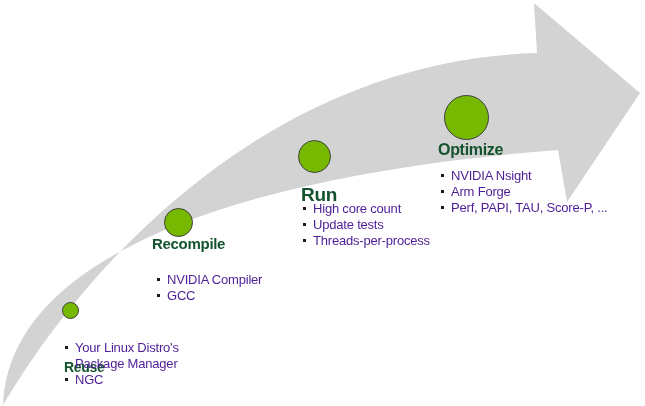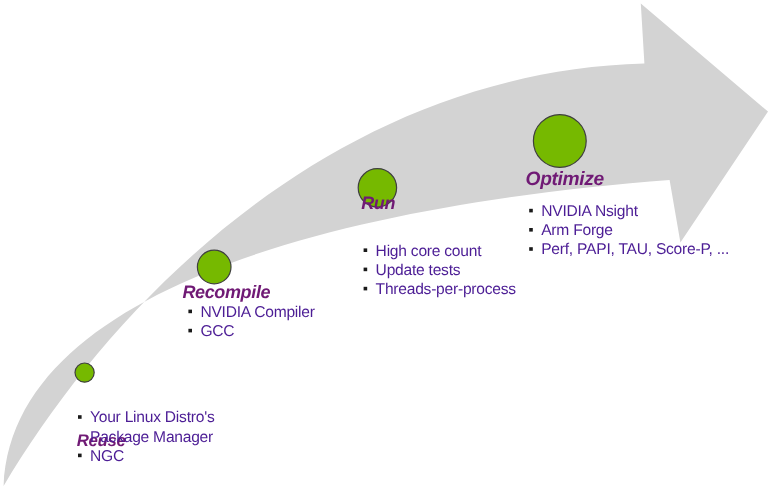--- a/index.html
+++ b/index.html
@@ -23,27 +23,26 @@
   }
   #circle-reuse    {left:62px; top:302px; width:17px; height:17px; border-width:1px;}
   #circle-recompile{left:164px;top:208px; width:29px; height:29px;}
   #circle-run      {left:298px;top:140px; width:33px; height:33px;}
   #circle-optimize {left:444px;top:95px;  width:45px; height:45px;}
 
   .stage-label{
     position:absolute;
     font-weight:700;
     letter-spacing:-0.3px;
-    color:#701a75;
+    color:#14532d;
     white-space:nowrap;
-    font-style:italic;
   }
   #label-reuse    {left:64px; top:317px; font-size:14px;margin-top:42px;}
   #label-recompile{left:152px;top:235px; font-size:15px;}
-  #label-run      {left:301px;top:161px; font-size:15px;}
+  #label-run      {left:301px;top:184px; font-size:19px;}
   #label-optimize {left:438px;top:141px; font-size:16px;}
 
   .stage-list{
     position:absolute;
     margin:0;padding:0;
     list-style:none;
     font-size:13px;
     line-height:16px;
     color:#4c1d95;
     letter-spacing:-0.2px;
@@ -53,21 +52,21 @@
     padding-left:11px;
   }
   .stage-list li::before{
     content:"";
     position:absolute;
     left:1px;top:6px;
     width:3px;height:3px;
     background:#1a1a1a;
   }
   #list-reuse    {left:64px; top:340px; width:128px;}
-  #list-recompile{left:156px;top:252px; white-space:nowrap;}
+  #list-recompile{left:156px;top:272px; white-space:nowrap;}
   #list-run      {left:302px;top:201px; white-space:nowrap;}
   #list-optimize {left:440px;top:168px; white-space:nowrap;}
 </style>
 </head>
 <body>
 
 <div id="stage-canvas">
 
   <svg id="arrow-svg" width="645" height="406" viewBox="0 0 645 406" aria-hidden="true">
     <path class="arrow-path" d="M 3,405

